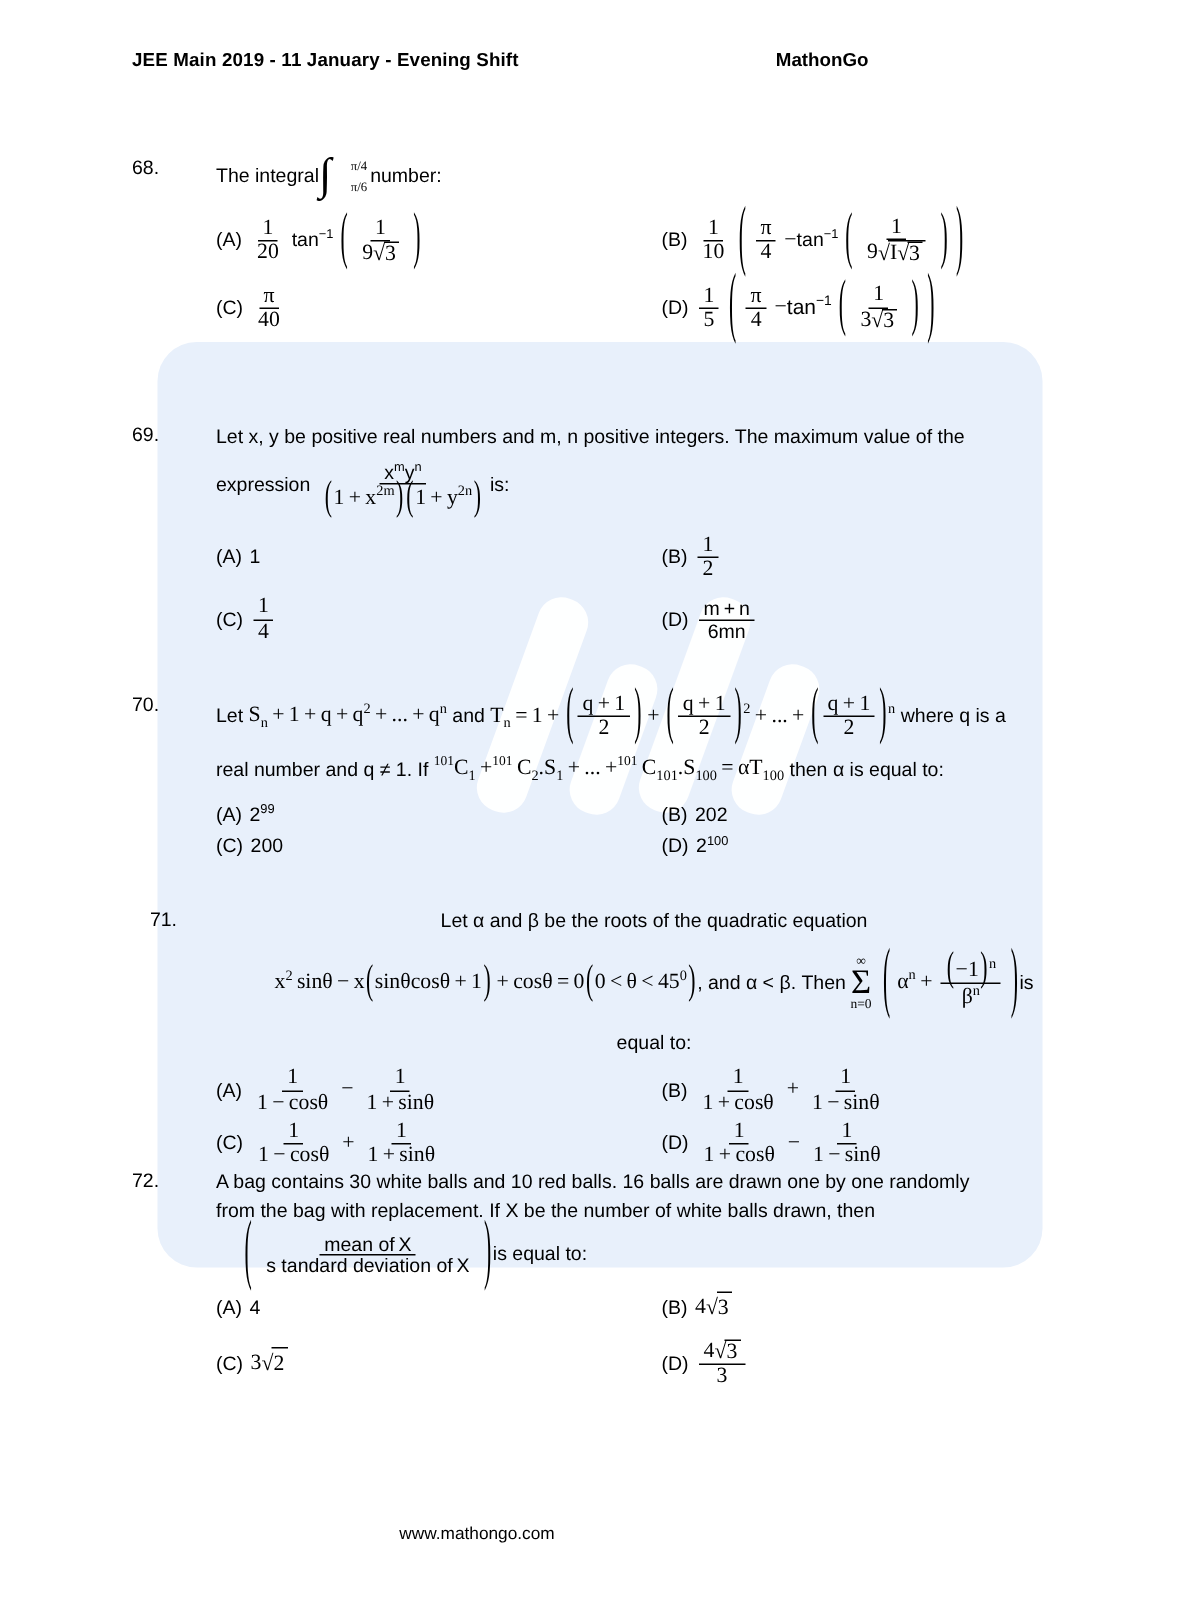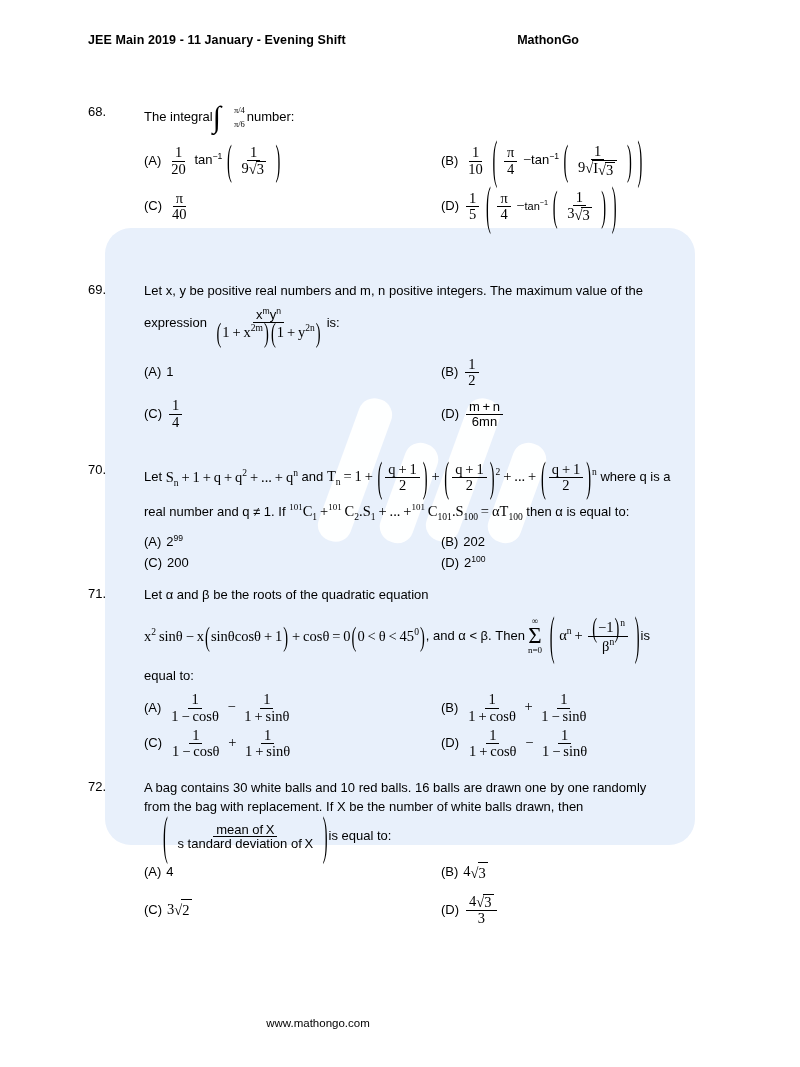--- a/index.html
+++ b/index.html
@@ -199,21 +199,21 @@
             <span class="m">
               <span class="frac">
                   <span class="num">1</span>
                   <span class="den">5</span>
                 </span>
               <span class="paren3">(</span>
               <span class="frac">
                   <span class="num">π</span>
                   <span class="den">4</span>
                 </span>
-              −<span class="sans" style="font-size:11px;">tan<span class="sup">−1</span></span>
+              −<span class="sans" style="font-size:14px;">tan<span class="sup">−1</span></span>
               <span class="paren2">(</span>
               <span class="frac">
                   <span class="num">1</span>
                   <span class="den">3<span class="sqrt"><span class="rad">√</span><span class="body">3</span></span></span>
                 </span>
               <span class="paren2">)</span>
               <span class="paren3">)</span>
             </span>
           </div>
         </div>
@@ -323,21 +323,21 @@
             <span>200</span>
           </div>
           <div class="opt-col right">
             <span class="opt-lab">(D)</span>
             <span>2<span class="sup">100</span></span>
           </div>
         </div>
       </div>
     </div>
 
-    <div class="q" style="top:586px;">
+    <div class="q" style="top:605px;text-align:center;">
       <div class="qnum">71.</div>
       <div class="qbody">
         <div>Let α and β be the roots of the quadratic equation</div>
 
         <div class="inline-mid" style="margin-top:12px;">
           <span class="m">
             x<span class="sup">2</span> sinθ − x<span class="paren">(</span>sinθcosθ + 1<span class="paren">)</span> + cosθ = 0<span class="paren">(</span>0 &lt; θ &lt; 45<span class="sup">0</span><span class="paren">)</span>
           </span>
           <span style="font-size:13px;">, and α &lt; β. Then</span>
           <span class="m">

